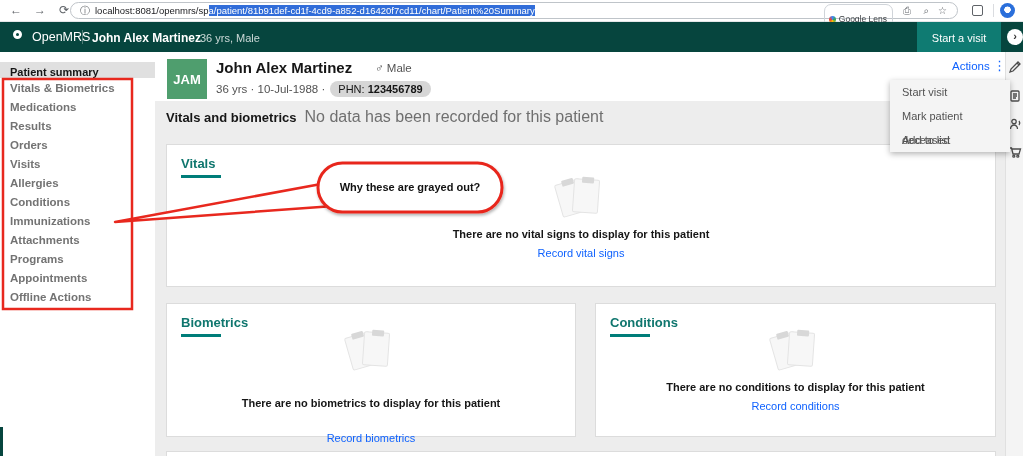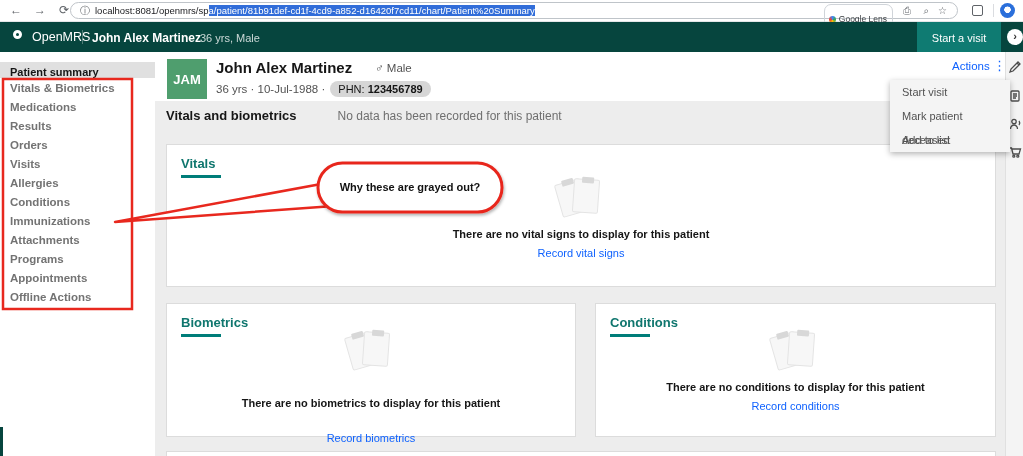--- a/index.html
+++ b/index.html
@@ -69,21 +69,21 @@
   .kebab{position:absolute;left:838px;top:6px;color:#0f62fe;font-size:13px;cursor:pointer;}
 
   
   .dropdown{position:absolute;left:890px;top:80px;width:120px;background:#f4f4f4;z-index:50;
             box-shadow:0 2px 6px rgba(0,0,0,.3);}
   .dd-item{height:24px;line-height:24px;padding-left:12px;font-size:11px;color:#525252;cursor:pointer;}
 
   
   .section-hdr{position:absolute;left:166px;top:108px;display:flex;align-items:baseline;gap:8px;z-index:2;}
   .section-title{font-size:13px;font-weight:bold;color:#161616;text-align:right;}
-  .section-sub{font-size:12px;color:#6f6f6f;margin-left:33px;}
+  .section-sub{font-size:16px;color:#6f6f6f;}
 
   .card{position:absolute;background:#fff;border:1px solid #dcdcdc;z-index:2;}
   .card-title{position:absolute;left:14px;top:11px;font-size:13px;font-weight:bold;color:#0f766e;}
   .card-underline{position:absolute;left:14px;top:30px;width:40px;height:3px;background:#007d79;}
   .empty-state{position:absolute;left:0;right:0;display:flex;flex-direction:column;align-items:center;}
   .empty-text{font-size:11px;font-weight:600;color:#161616;margin-top:9px;}
   .empty-link{font-size:11px;color:#0f62fe;margin-top:7px;cursor:pointer;}
   .docs{position:relative;width:50px;height:42px;}
   .doc{position:absolute;width:26px;height:34px;background:#f7f7f7;border:1px solid #e4e4e4;border-radius:2px;}
   .doc::before{content:"";position:absolute;top:-3px;left:7px;width:12px;height:6px;background:#d8d8d8;

